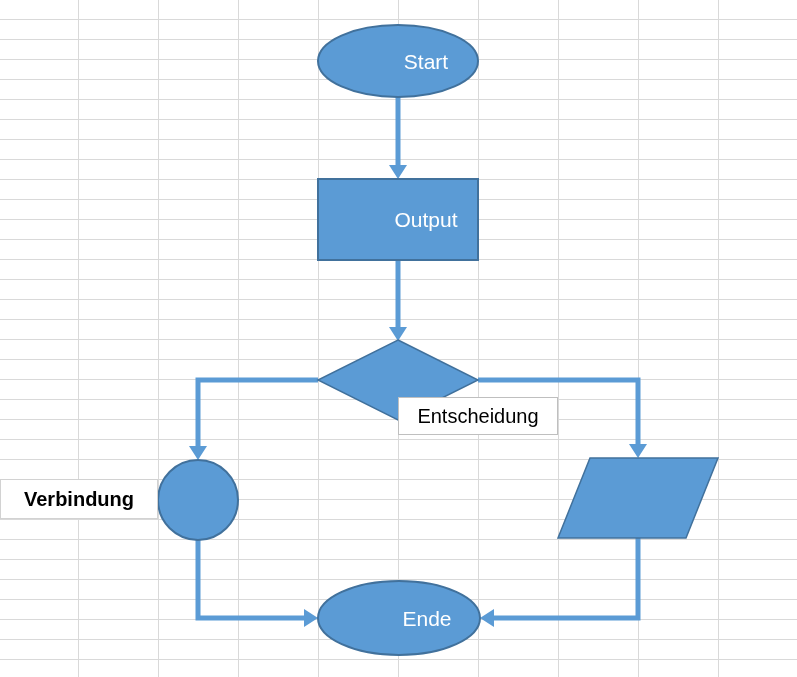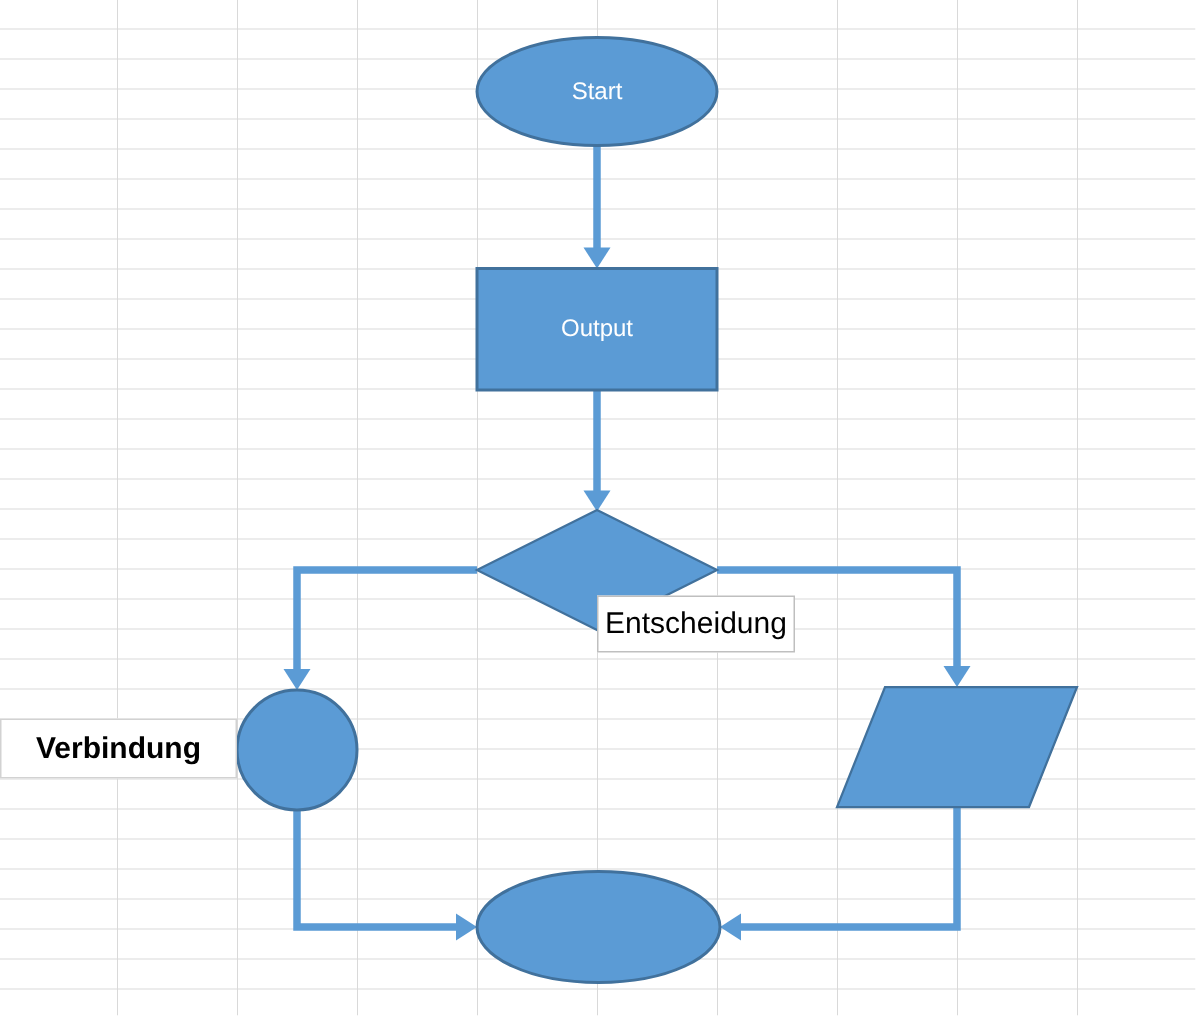--- a/index.html
+++ b/index.html
@@ -21,41 +21,42 @@
     left: 0; top: 0;
     width: 797px; height: 677px;
   }
   .shape-label {
     position: absolute;
     display: flex;
     align-items: center;
     justify-content: center;
     text-align: center;
     color: #ffffff;
-    font-size: 16px;
+    font-size: 21px;
     line-height: 27px;
     pointer-events: none;
     white-space: pre-line;
+    margin-left: 28px;
   }
   .float-label {
     position: absolute;
     display: flex;
     align-items: center;
     justify-content: center;
     background: #ffffff;
     border: 1px solid #bfbfbf;
     color: #000000;
     font-size: 20px;
     box-sizing: border-box;
   }
   .lbl-start         { left: 318px; top: 26px;  width: 160px; height: 70px; }
   .lbl-prozess       { left: 318px; top: 179px; width: 160px; height: 81px; }
   .lbl-io            { left: 558px; top: 458px; width: 160px; height: 80px; }
   .lbl-ende          { left: 318px; top: 581px; width: 162px; height: 74px; }
-  .box-entscheidung  { left: 398px; top: 397px; width: 132px; height: 38px; }
+  .box-entscheidung  { left: 398px; top: 397px; width: 160px; height: 38px; }
   .box-verbindung    { left: 0px;   top: 479px; width: 158px; height: 40px; border-color: #d2d2d2; font-weight: bold; }
 </style>
 </head>
 <body>
 
 <div class="canvas">
 
   <svg class="diagram-svg" viewBox="0 0 797 677">
 
     <g stroke="#5b9bd5" stroke-width="5" fill="none" stroke-linejoin="miter">
@@ -81,20 +82,21 @@
       <rect x="318" y="179" width="160" height="81"></rect>
       <polygon points="398,340 478,380 398,420 318,380" stroke-width="1.5"></polygon>
       <circle cx="198" cy="500" r="40"></circle>
       <polygon points="590,458 718,458 686,538 558,538" stroke-width="1.5"></polygon>
       <ellipse cx="399" cy="618" rx="81" ry="37"></ellipse>
     </g>
   </svg>
 
   <div class="shape-label lbl-start">Start</div>
   <div class="shape-label lbl-prozess">Output</div>
+  <div class="shape-label lbl-ende">Ende</div>
 
   <div class="float-label box-entscheidung">
     <span>Entscheidung</span>
   </div>
   <div class="float-label box-verbindung">
     <span>Verbindung</span>
   </div>
 
 </div>
 

